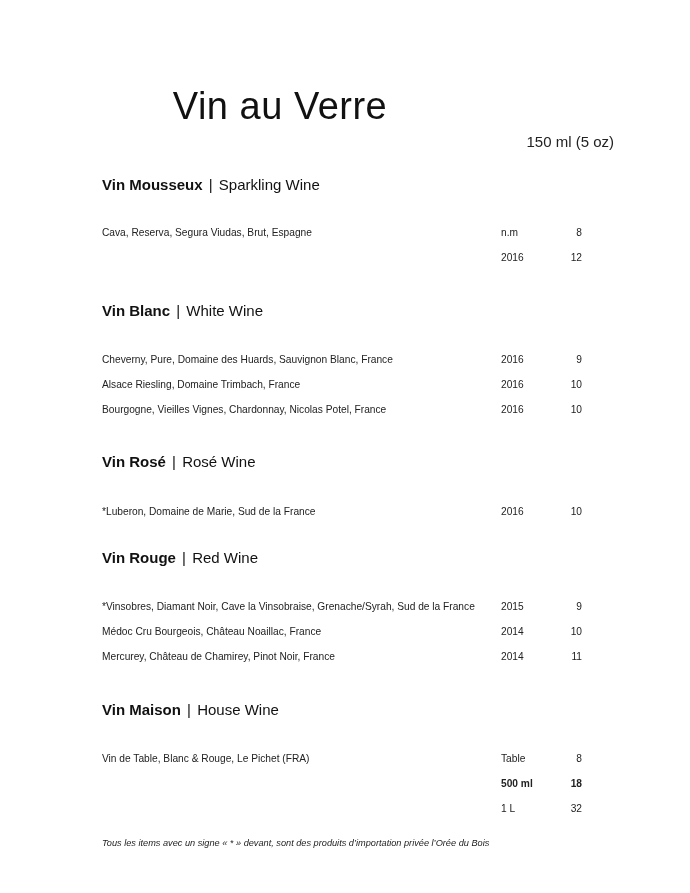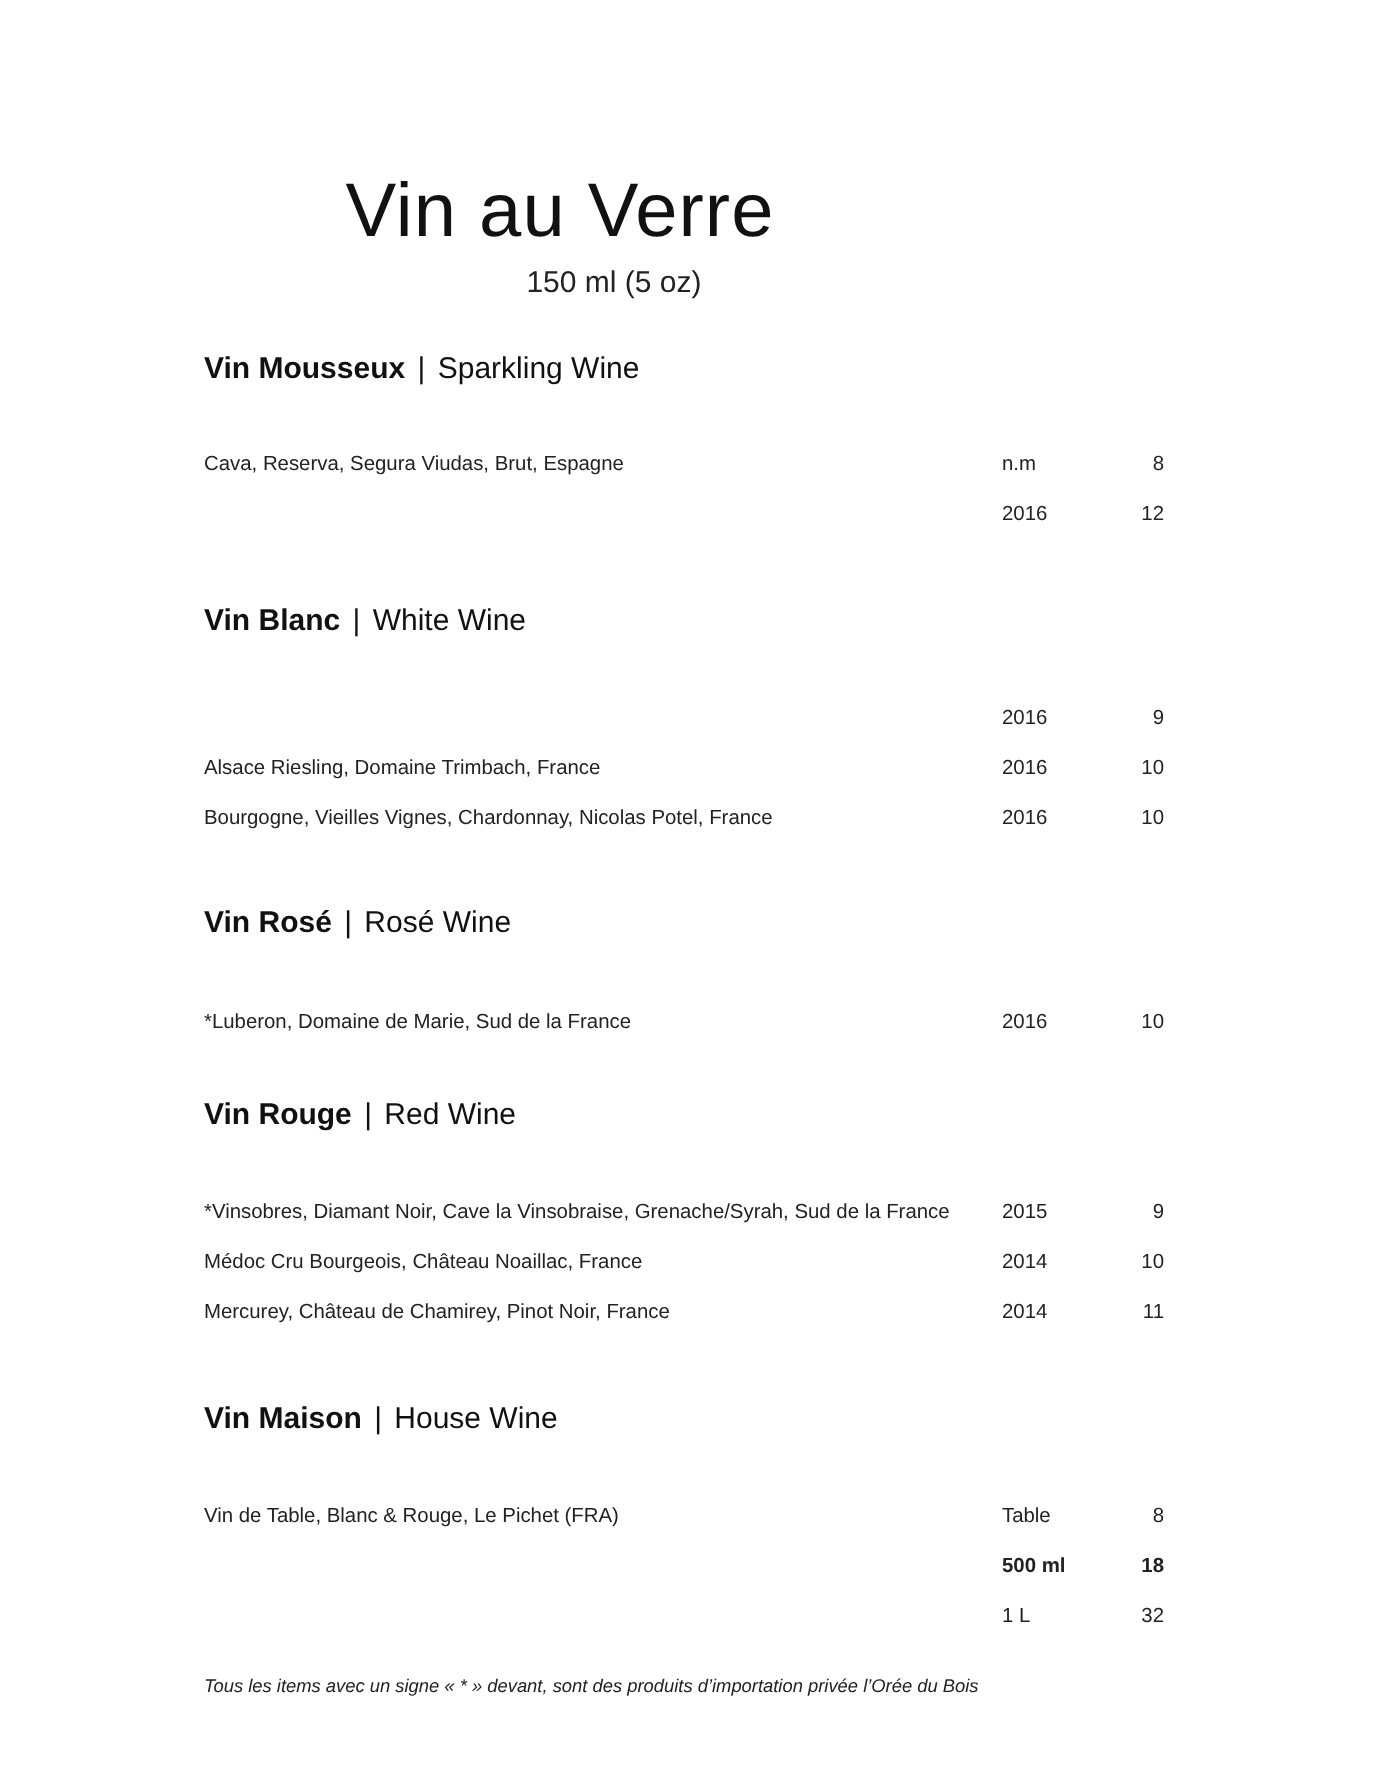--- a/index.html
+++ b/index.html
@@ -6,21 +6,21 @@
     body {
       width: 690px; height: 893px; position: relative; overflow: hidden;
       font-family: "Liberation Sans", "DejaVu Sans", sans-serif; color: #111111;
     }
     .title {
       position: absolute; left: 0; width: 560px; top: 82px; text-align: center;
       font-size: 38px; font-weight: 400; letter-spacing: 0.5px; line-height: 48px;
       color: #111;
     }
     .subtitle {
-      position: absolute; left: 0; width: 614px; top: 132px; text-align: center;
+      position: absolute; left: 0; width: 614px; top: 132px; text-align: right;
       font-size: 15px; line-height: 20px; color: #222;
     }
     .section-title {
       position: absolute; left: 102px; font-size: 15px; line-height: 20px; color: #111;
     }
     .section-title .fr { font-weight: 700; }
     .section-title .sep { font-weight: 400; padding: 0 2px; }
     .row {
       position: absolute; left: 102px; width: 480px; height: 16px;
       font-size: 10.2px; line-height: 16px; color: #222;
@@ -55,20 +55,21 @@
     <span class="year">2016</span>
     <span class="price">12</span>
   </div>
 
   <div class="section-title" style="top:301px;">
     <span class="fr">Vin Blanc</span>
     <span class="sep">|</span>
     <span class="en">White Wine</span>
   </div>
   <div class="row" style="top:352px;">
+    <span class="name">Cheverny, Pure, Domaine des Huards, Sauvignon Blanc, France</span>
     <span class="year">2016</span>
     <span class="price">9</span>
   </div>
   <div class="row" style="top:377px;">
     <span class="name">Alsace Riesling, Domaine Trimbach, France</span>
     <span class="year">2016</span>
     <span class="price">10</span>
   </div>
   <div class="row" style="top:402px;">
     <span class="name">Bourgogne, Vieilles Vignes, Chardonnay, Nicolas Potel, France</span>

